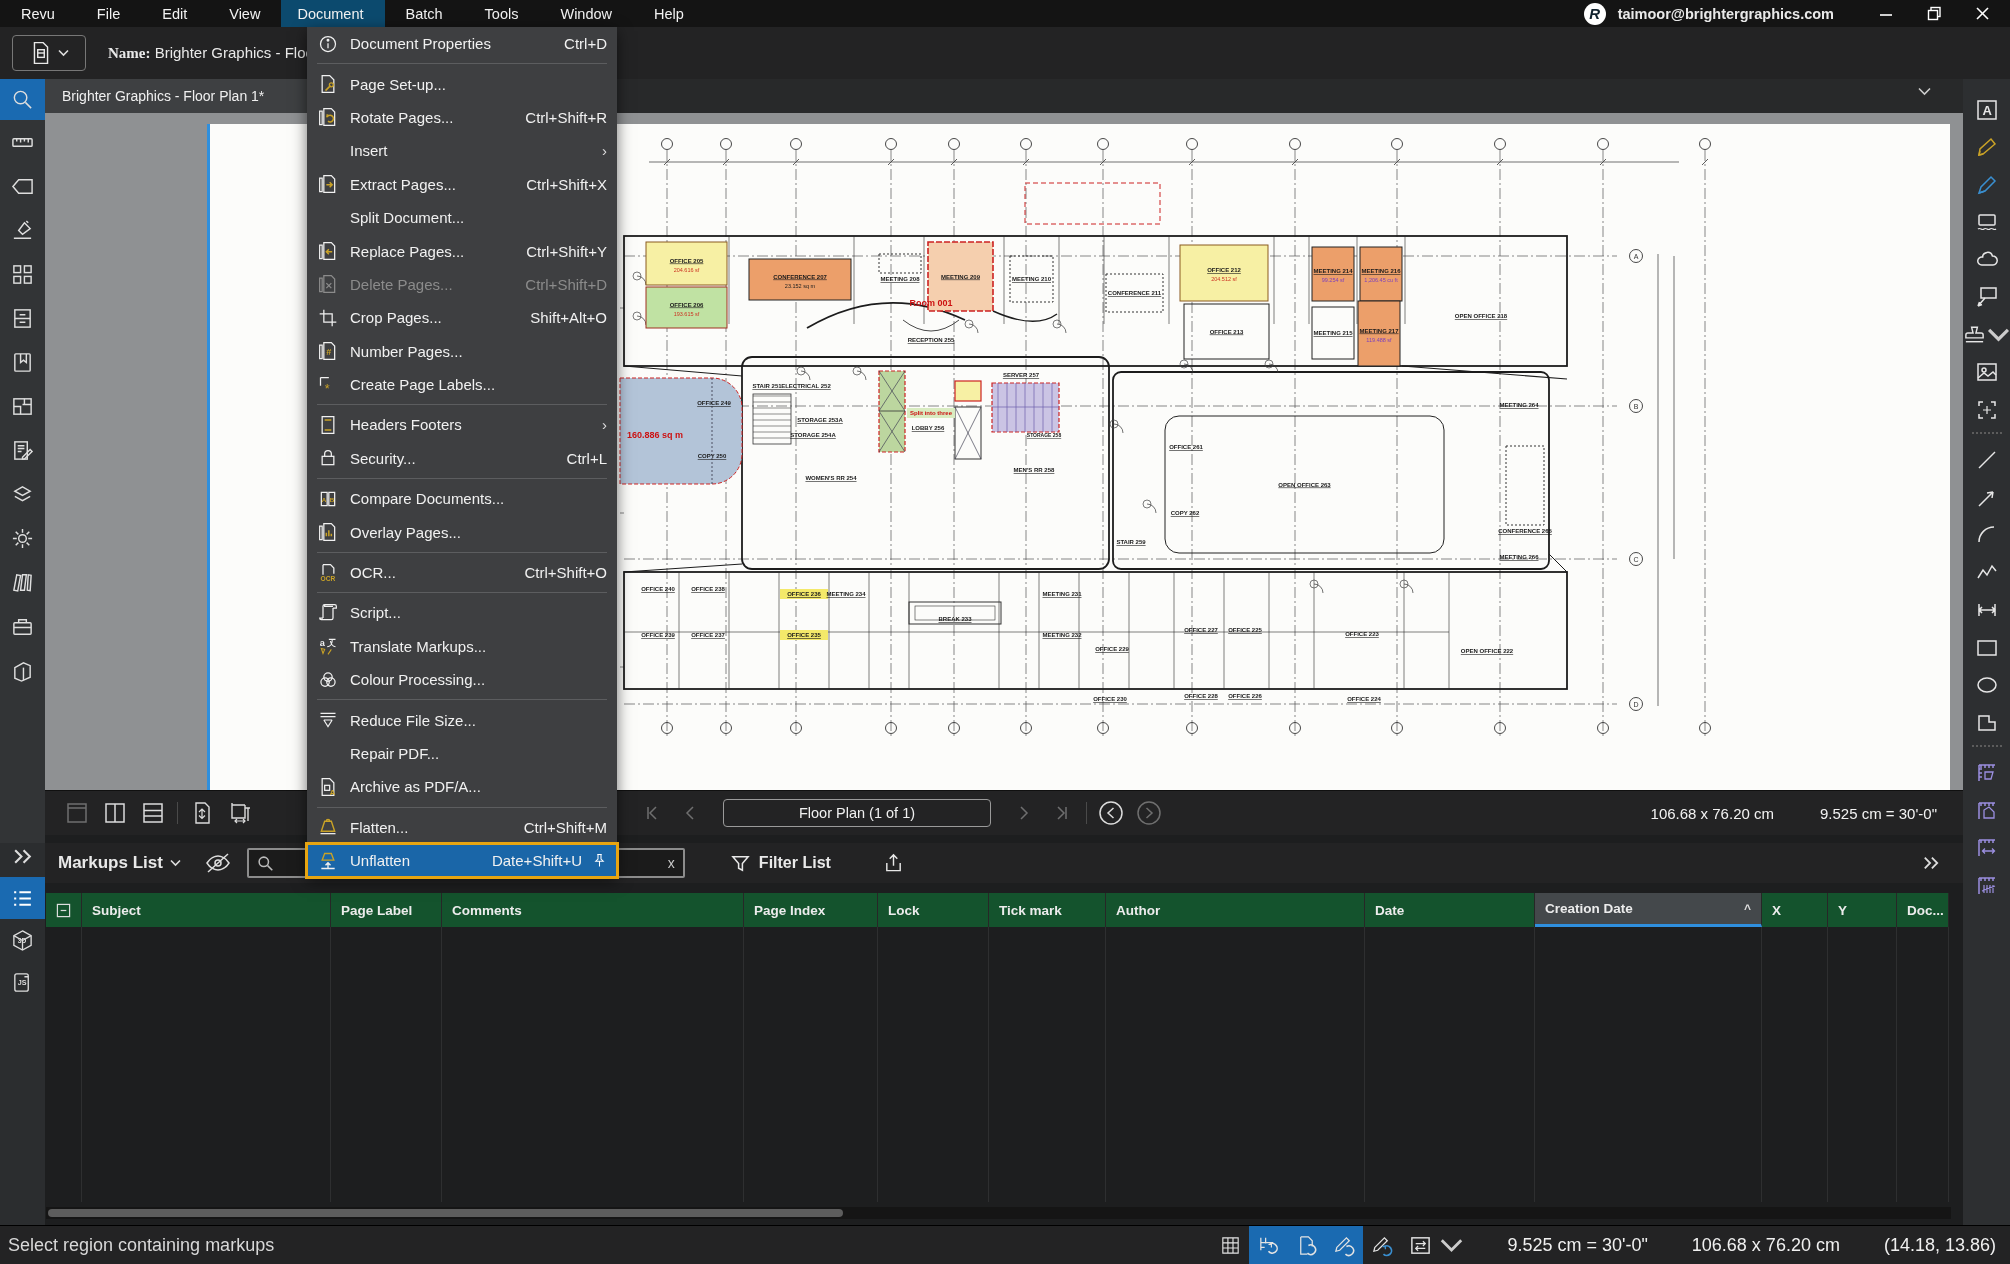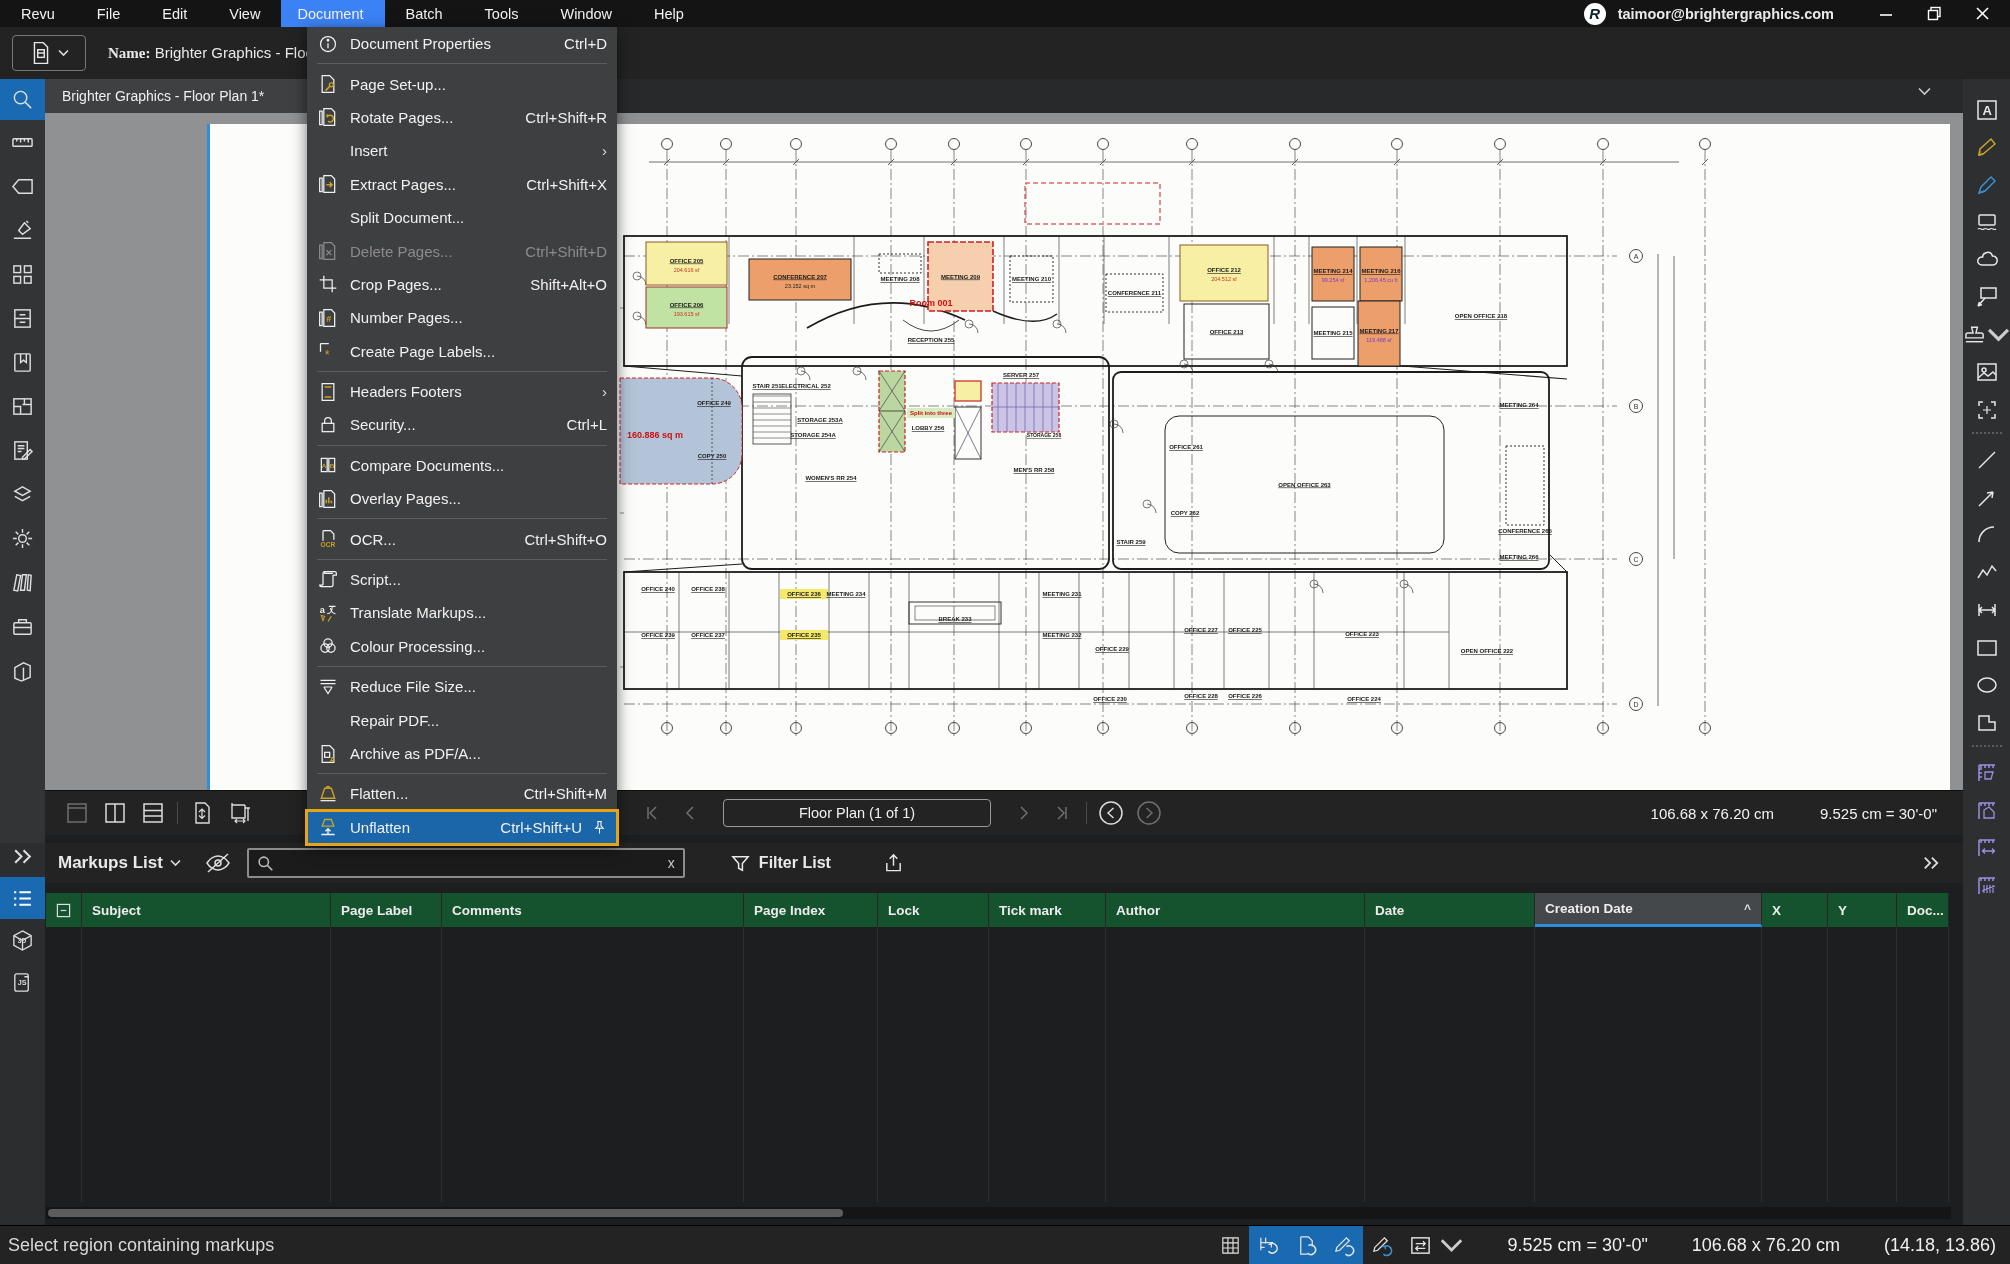--- a/index.html
+++ b/index.html
@@ -5,21 +5,21 @@
   * { margin:0; padding:0; box-sizing:border-box; }
   html,body { width:2010px; height:1264px; background:#1b1b1d; overflow:hidden;
     font-family:"Liberation Sans", sans-serif; -webkit-font-smoothing:antialiased; }
   .abs { position:absolute; }
   #root { position:relative; width:2010px; height:1264px; color:#e9e9e9; }
 
   
   #menubar { left:0; top:0; width:2010px; height:27px; background:#141414;
     display:flex; align-items:stretch; font-size:14.5px; z-index:40; }
   .menu-item { padding:0 21px; display:flex; align-items:center; color:#f2f2f2; cursor:default; }
-  .menu-item.active { background:#3b82f6;padding-left:16px; }
+  .menu-item.active { background:#0c4a6e;padding-left:16px; }
   #menubar-right { margin-left:auto; display:flex; align-items:center; gap:4px; padding-right:6px; }
   #revu-logo { width:22px; height:22px; border-radius:50%; background:#fff; color:#10222e;
     font-weight:bold; font-style:italic; font-size:15px; display:flex; align-items:center;
     justify-content:center; margin-right:8px; }
   #account-email { font-size:14.5px; font-weight:bold; margin-right:26px; }
   .winbtn { width:44px; height:27px; display:flex; align-items:center; justify-content:center; color:#fff; }
 
   
   #filebar { left:0; top:27px; width:2010px; height:52px; background:#232324; display:flex; align-items:center; }
   #file-access-btn { margin-left:12px; width:74px; height:36px; border:1px solid #777; border-radius:4px;
@@ -972,20 +972,30 @@
             <path d="M10 13h7M14 10l3 3-3 3" stroke="#c9a227" stroke-width="1.8"></path>
           </svg>
         </span>
         <span class="mi-label">Extract Pages...</span>
         <span class="mi-short">Ctrl+Shift+X</span>
       </div>
       <div class="mi">
         <span class="mi-ico"></span>
         <span class="mi-label">Split Document...</span>
       </div>
+      <div class="mi">
+        <span class="mi-ico">
+          <svg viewBox="0 0 24 24" fill="none" stroke="currentColor" stroke-width="1.5">
+            <path d="M2 5h3v16H2zM7 2h9l4 4v16H7z"></path>
+            <path d="M17 13h-7M13 10l-3 3 3 3" stroke="#c9a227" stroke-width="1.8"></path>
+          </svg>
+        </span>
+        <span class="mi-label">Replace Pages...</span>
+        <span class="mi-short">Ctrl+Shift+Y</span>
+      </div>
       <div class="mi disabled">
         <span class="mi-ico">
           <svg viewBox="0 0 24 24" fill="none" stroke="currentColor" stroke-width="1.5">
             <path d="M2 5h3v16H2zM7 2h9l4 4v16H7z"></path>
             <path d="M10 11l6 6M16 11l-6 6"></path>
           </svg>
         </span>
         <span class="mi-label">Delete Pages...</span>
         <span class="mi-short">Ctrl+Shift+D</span>
       </div>
@@ -1133,21 +1143,21 @@
         <span class="mi-short">Ctrl+Shift+M</span>
       </div>
       <div class="mi hl">
         <span class="mi-ico">
           <svg viewBox="0 0 24 24" fill="none" stroke="currentColor" stroke-width="1.5">
             <path d="M8 3h8l3 8H5z" stroke="#c9a227" stroke-width="1.6"></path>
             <path d="M12 21v-7M9 17l3-3 3 3M4 21h16" stroke-width="1.6"></path>
           </svg>
         </span>
         <span class="mi-label">Unflatten</span>
-        <span class="mi-short">Ctrl+Shift+U</span>
+        <span class="mi-short">Date+Shift+U</span>
         <span class="pin">
           <svg viewBox="0 0 20 20" width="15" height="15" fill="none" stroke="#fff" stroke-width="1.4">
             <path d="M7 2h6M8 2v6l-3 3h10l-3-3V2M10 11v7"></path>
           </svg>
         </span>
       </div>
     </div>
 
 </div>
 

